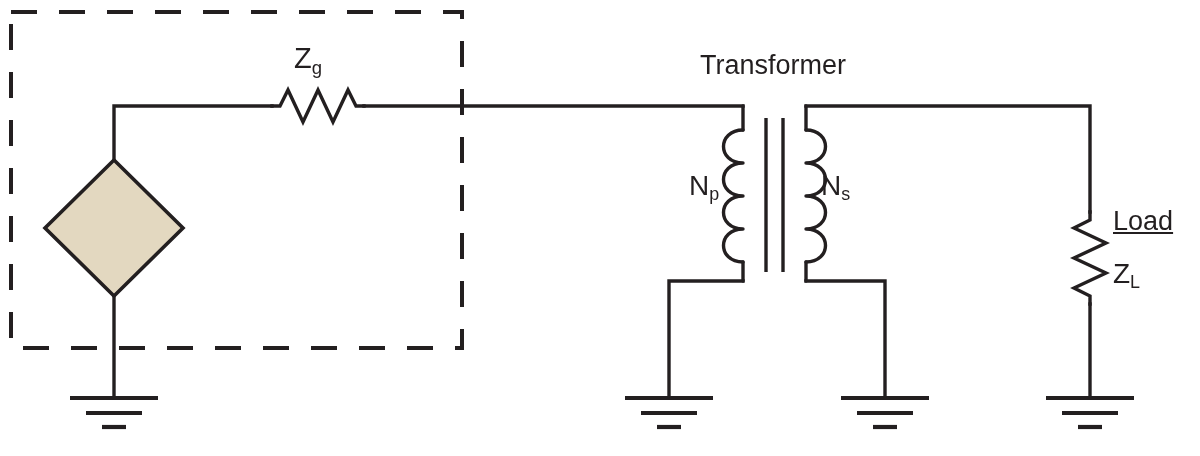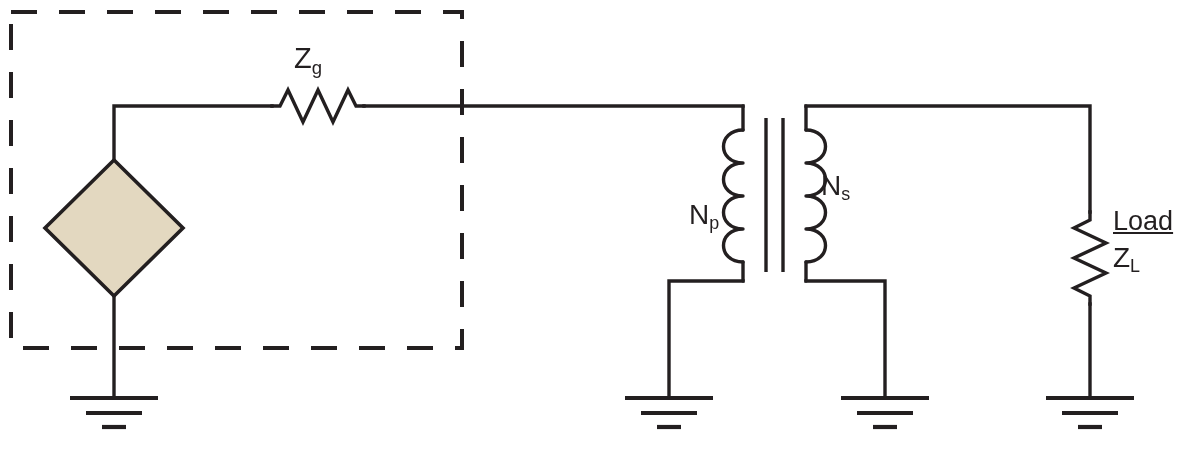--- a/index.html
+++ b/index.html
@@ -73,24 +73,24 @@
   .lbl .sub {
     font-size: 0.64em;
     vertical-align: baseline;
     position: relative;
     top: 0.30em;
     letter-spacing: 0;
   }
   #lbl-zg     { left: 294px; top: 44px;  font-size: 29px; }
   #lbl-source { left: 186px; top: 252px; font-size: 27px; }
   #lbl-transformer { left: 700px; top: 52px; font-size: 27px; }
-  #lbl-np     { left: 689px; top: 172px; font-size: 28px; margin-top: 29px; }
+  #lbl-np     { left: 689px; top: 172px; font-size: 28px; }
   #lbl-ns     { left: 821px; top: 172px; font-size: 28px; }
   #lbl-load   { left: 1113px; top: 208px; font-size: 27px; text-decoration: underline; }
-  #lbl-zl     { left: 1113px; top: 244px; font-size: 28px; }
+  #lbl-zl     { left: 1113px; top: 260px; font-size: 28px; }
 </style>
 </head>
 <body>
 
 <div id="canvas">
 
   <svg id="circuit" viewBox="0 0 1200 456">
 
     <rect class="dashbox" x="11" y="12" width="451" height="336"></rect>
 
@@ -161,20 +161,21 @@
       <line class="gndbar" x1="1046" y1="398" x2="1134" y2="398"></line>
       <line class="gndbar" x1="1062" y1="413" x2="1118" y2="413"></line>
       <line class="gndbar" x1="1078" y1="427" x2="1102" y2="427"></line>
     </g>
 
   </svg>
 
   <div class="lbl" id="lbl-zg"><span>Z</span><span class="sub">g</span></div>
 
 
+  <div class="lbl" id="lbl-transformer">Transformer</div>
 
   <div class="lbl" id="lbl-np"><span>N</span><span class="sub">p</span></div>
 
   <div class="lbl" id="lbl-ns"><span>N</span><span class="sub">s</span></div>
 
   <div class="lbl" id="lbl-load">Load</div>
 
   <div class="lbl" id="lbl-zl"><span>Z</span><span class="sub">L</span></div>
 
 </div>

